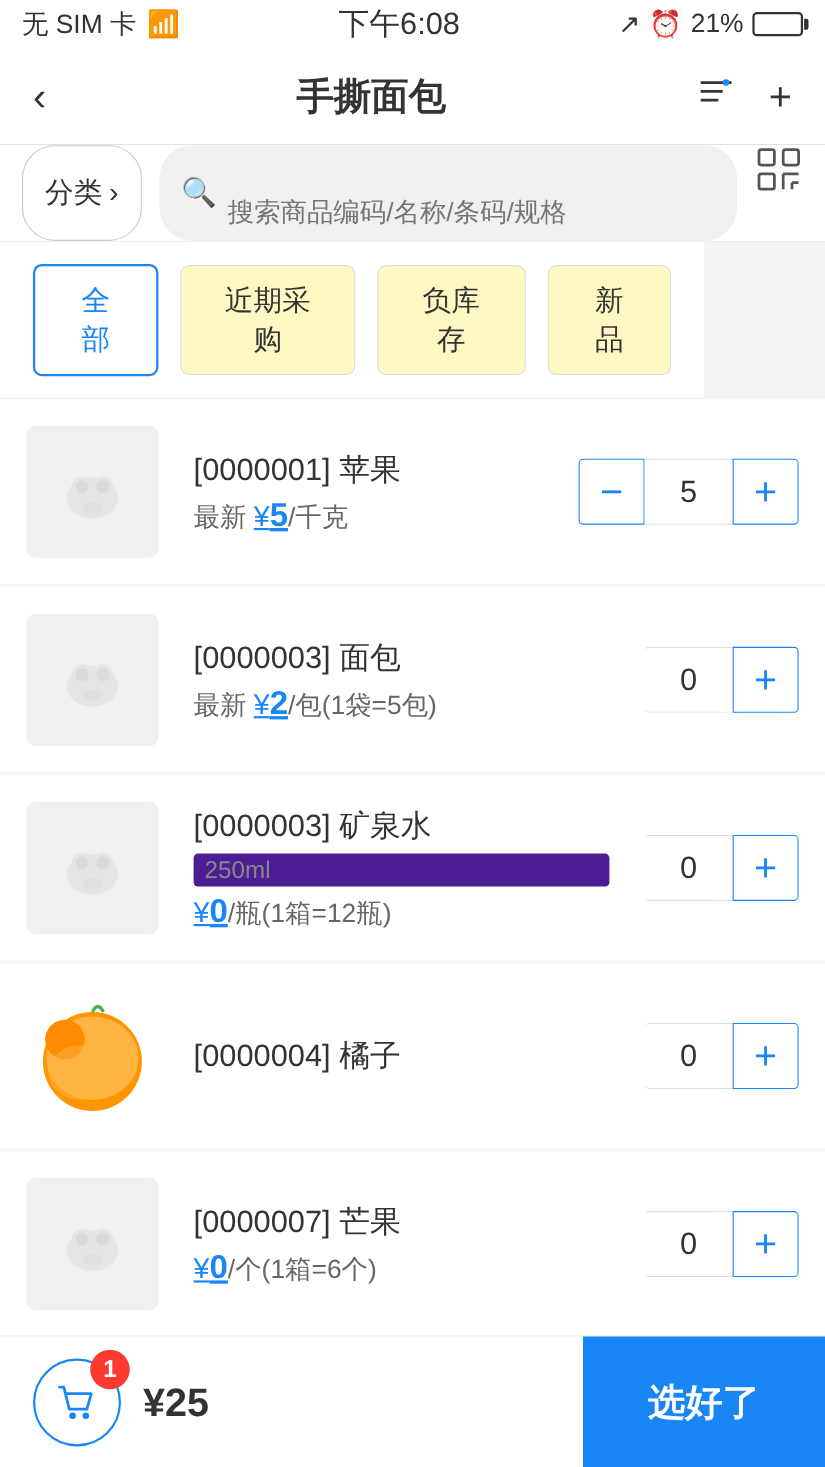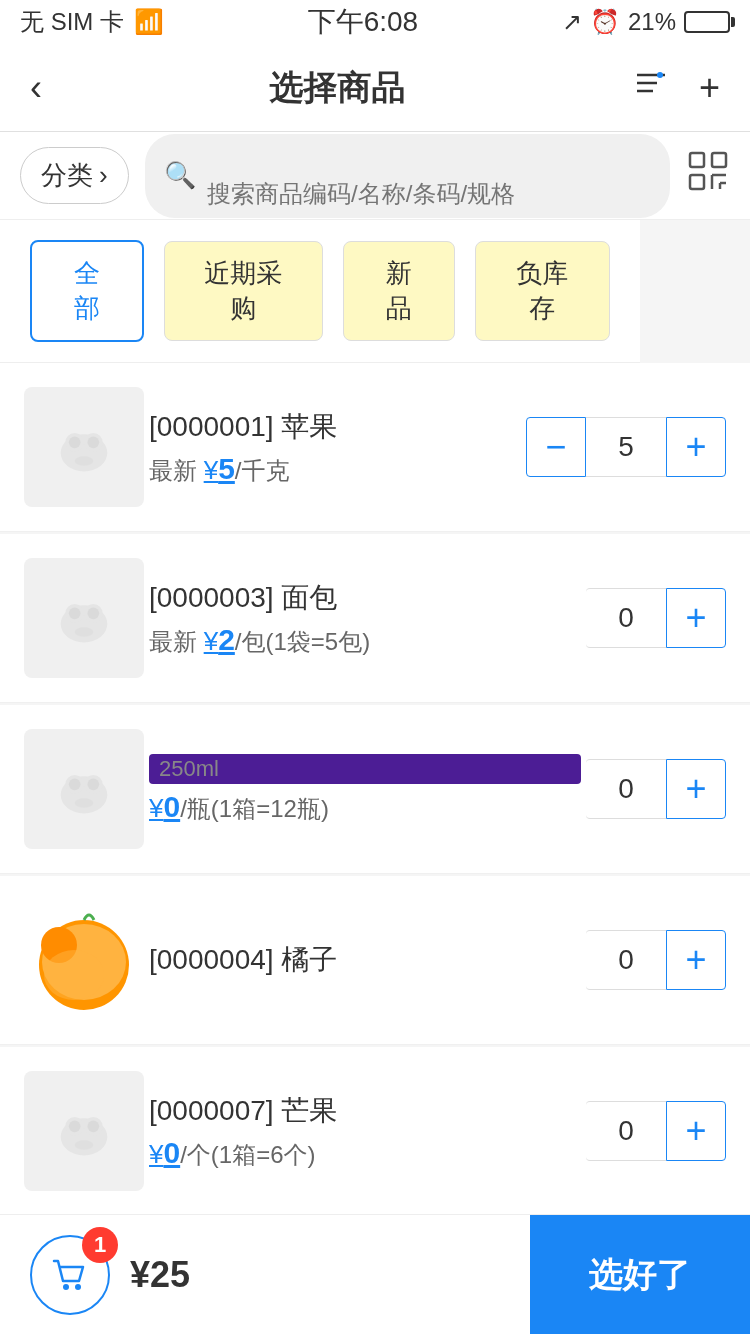--- a/index.html
+++ b/index.html
@@ -94,21 +94,20 @@
       color: #333;
       cursor: pointer;
     }
 
     
     .search-bar {
       width: 750px;
       height: 88px;
       background: #fff;
       display: flex;
-      align-items: center;
       padding: 0 20px;
       gap: 16px;
       border-bottom: 1px solid #eee;
     }
     .category-btn {
       display: flex;
       align-items: center;
       border: 1px solid #ccc;
       border-radius: 30px;
       padding: 10px 20px;
@@ -179,21 +178,21 @@
       background: #f5f5f5;
       padding-bottom: 160px;
     }
     .product-item {
       background: #fff;
       display: flex;
       align-items: center;
       padding: 24px 24px;
       margin-bottom: 2px;
       border-bottom: 1px solid #f0f0f0;
-      gap: 5px;
+      gap: 32px;
       min-height: 140px;
     }
     .product-image {
       width: 120px;
       height: 120px;
       border-radius: 8px;
       background: #f0f0f0;
       display: flex;
       align-items: center;
       justify-content: center;
@@ -372,21 +371,21 @@
     <span>⏰</span>
     <span>21%</span>
     <span class="battery-icon"><span class="battery-fill"></span></span>
   </div>
 </div>
 
 <div class="nav-bar">
   <div class="nav-left">
     <span class="nav-icon">‹</span>
   </div>
-  <div class="nav-title">选择商品</div>
+  <div class="nav-title">手撕面包</div>
   <div class="nav-right">
     <span class="nav-icon">
       <svg width="36" height="36" viewBox="0 0 36 36" fill="none" xmlns="http://www.w3.org/2000/svg">
         <line x1="4" y1="10" x2="32" y2="10" stroke="#333" stroke-width="2.5"></line>
         <line x1="4" y1="18" x2="24" y2="18" stroke="#333" stroke-width="2.5"></line>
         <line x1="4" y1="26" x2="20" y2="26" stroke="#333" stroke-width="2.5"></line>
         <circle cx="27" cy="10" r="3" fill="#1a86f5"></circle>
       </svg>
     </span>
     <span class="nav-icon">+</span>
@@ -411,22 +410,22 @@
       <line x1="26" y1="26" x2="26" y2="40" stroke="#555" stroke-width="2.5"></line>
       <line x1="34" y1="34" x2="40" y2="34" stroke="#555" stroke-width="2.5"></line>
       <line x1="34" y1="34" x2="34" y2="40" stroke="#555" stroke-width="2.5"></line>
     </svg>
   </span>
 </div>
 
 <div class="filter-tabs">
   <button class="tab-btn active">全部</button>
   <button class="tab-btn">近期采购</button>
+  <button class="tab-btn">负库存</button>
   <button class="tab-btn">新品</button>
-  <button class="tab-btn">负库存</button>
 </div>
 
 <div class="product-list">
 
   <div class="product-item">
     <div class="product-image placeholder">
       <div class="owl-logo">
         <svg class="owl-svg" viewBox="0 0 60 60" fill="none">
           <ellipse cx="30" cy="35" rx="20" ry="16" fill="#ccc"></ellipse>
           <circle cx="22" cy="26" r="8" fill="#ccc"></circle>
@@ -484,20 +483,21 @@
           <ellipse cx="30" cy="35" rx="20" ry="16" fill="#ccc"></ellipse>
           <circle cx="22" cy="26" r="8" fill="#ccc"></circle>
           <circle cx="38" cy="26" r="8" fill="#ccc"></circle>
           <circle cx="22" cy="26" r="5" fill="#aaa"></circle>
           <circle cx="38" cy="26" r="5" fill="#aaa"></circle>
           <ellipse cx="30" cy="42" rx="8" ry="4" fill="#bbb"></ellipse>
         </svg>
       </div>
     </div>
     <div class="product-info">
+      <div class="product-name">[0000003] 矿泉水</div>
       <span class="product-spec">250ml</span>
       <div class="product-price">
         <span style="color:#1a86f5; text-decoration:underline; font-size:26px;">¥</span><span class="price-highlight">0</span><span class="price-unit">/瓶(1箱=12瓶)</span>
       </div>
     </div>
     <div class="qty-control">
       <input class="qty-input" type="text" value="0" style="border-radius: 4px 0px 0px 4px; border-right: none;">
       <button class="qty-btn qty-plus">+</button>
     </div>
   </div>

